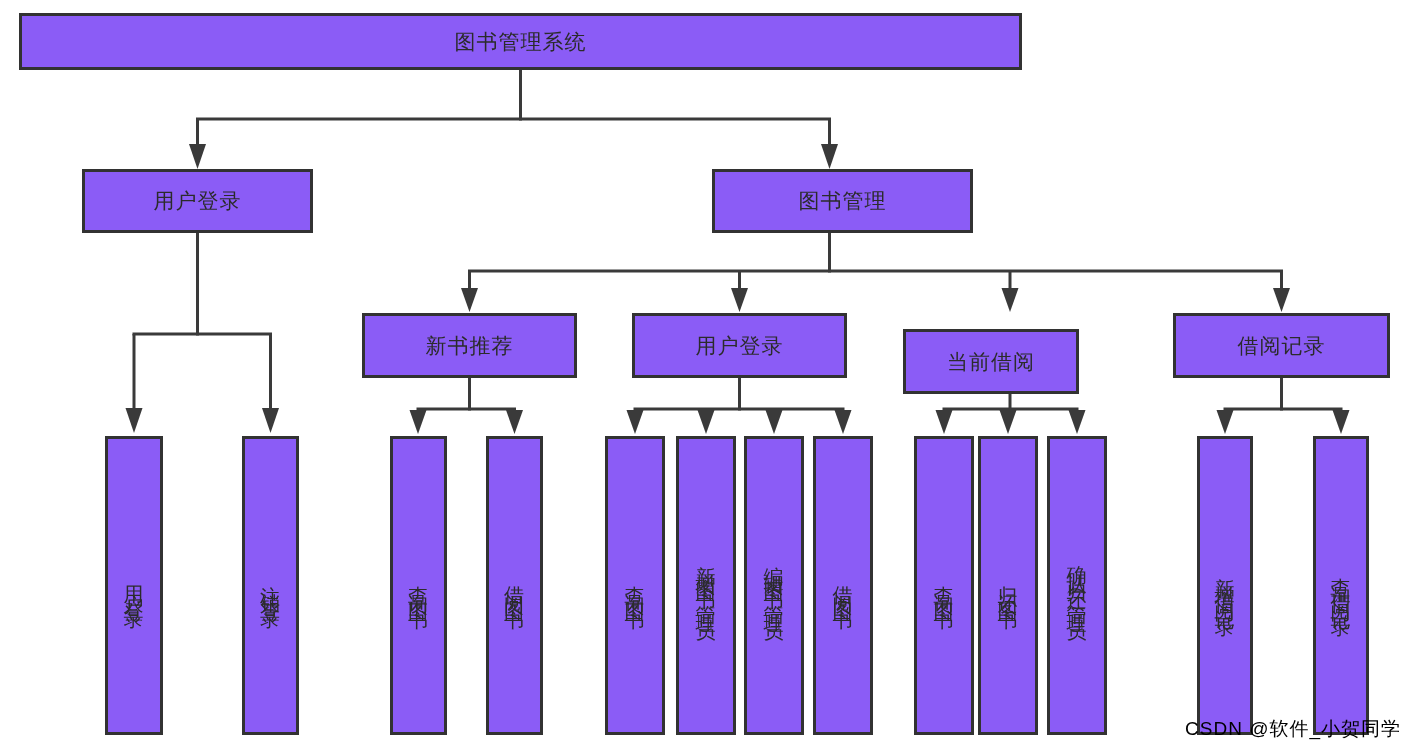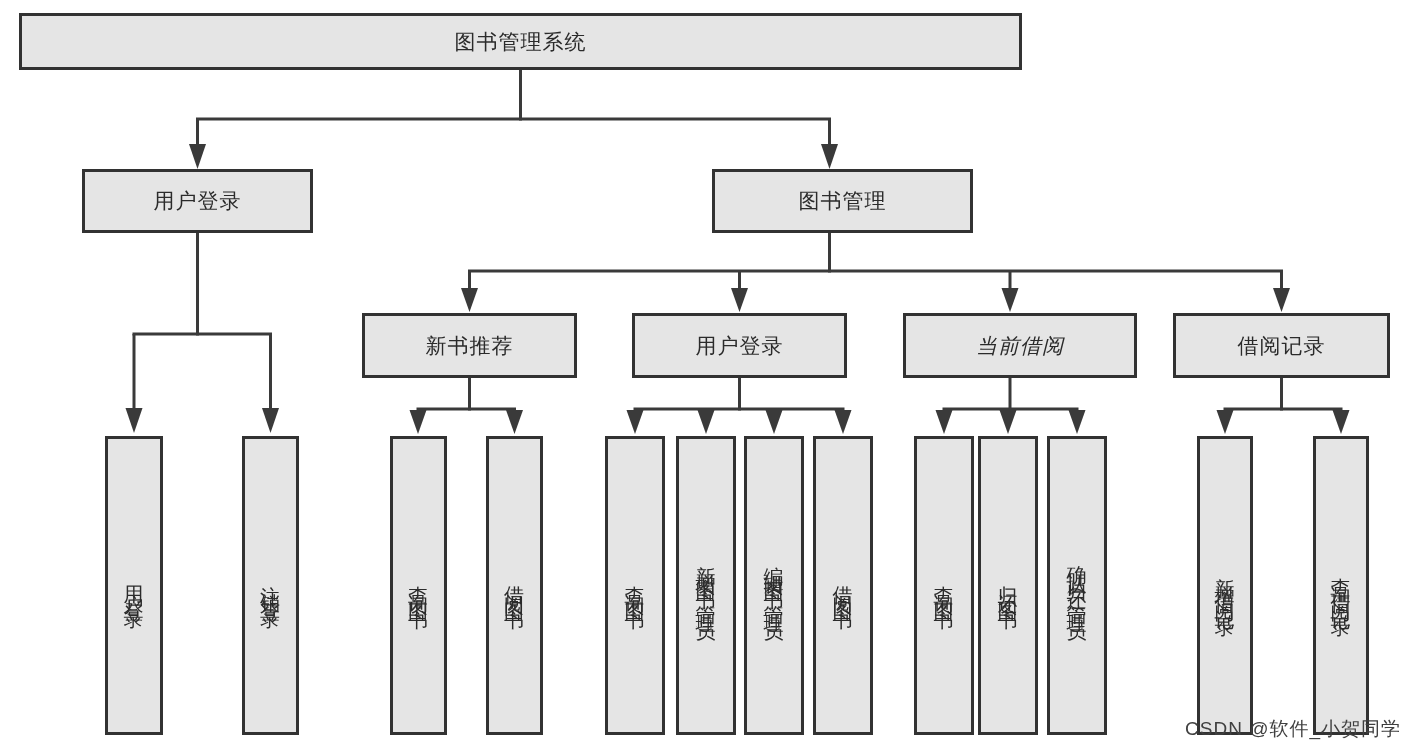--- a/index.html
+++ b/index.html
@@ -17,21 +17,21 @@
   }
   .connectors {
     position: absolute;
     left: 0; top: 0;
     width: 1405px;
     height: 747px;
   }
   .node {
     position: absolute;
     box-sizing: border-box;
-    background: #e5e5e5;
+    background: #8b5cf6;
     border: 3px solid #323232;
     display: flex;
     align-items: center;
     justify-content: center;
     color: #2b2b2b;
   }
   .hlabel {
     font-size: 21px;
     letter-spacing: 1px;
     white-space: nowrap;
@@ -42,21 +42,21 @@
     font-size: 20px;
     letter-spacing: 8px;
     line-height: 1;
     white-space: nowrap;
   }
   .watermark {
     position: absolute;
     right: 4px;
     bottom: 5px;
     font-size: 19px;
-    color: #404040;
+    color: #000000;
     letter-spacing: 1px;
     z-index: 10;
     white-space: nowrap;
   }
 </style>
 </head>
 <body>
 
 <div class="canvas">
 
@@ -135,21 +135,21 @@
   <div class="node" style="left:712px; top:169px; width:261px; height:64px;">
     <span class="hlabel">图书管理</span>
   </div>
 
   <div class="node" style="left:362px; top:313px; width:215px; height:65px;">
     <span class="hlabel">新书推荐</span>
   </div>
   <div class="node" style="left:632px; top:313px; width:215px; height:65px;">
     <span class="hlabel">用户登录</span>
   </div>
-  <div class="node" style="left:903px; top:313px; width:234px; height:65px;font-style:italic;">
+  <div class="node" style="left:903px; top:329px; width:176px; height:65px;">
     <span class="hlabel">当前借阅</span>
   </div>
   <div class="node" style="left:1173px; top:313px; width:217px; height:65px;">
     <span class="hlabel">借阅记录</span>
   </div>
 
   <div class="node" style="left:105px; top:436px; width:58px; height:299px;">
     <span class="vlabel">用户登录</span>
   </div>
   <div class="node" style="left:242px; top:436px; width:57px; height:299px;">

